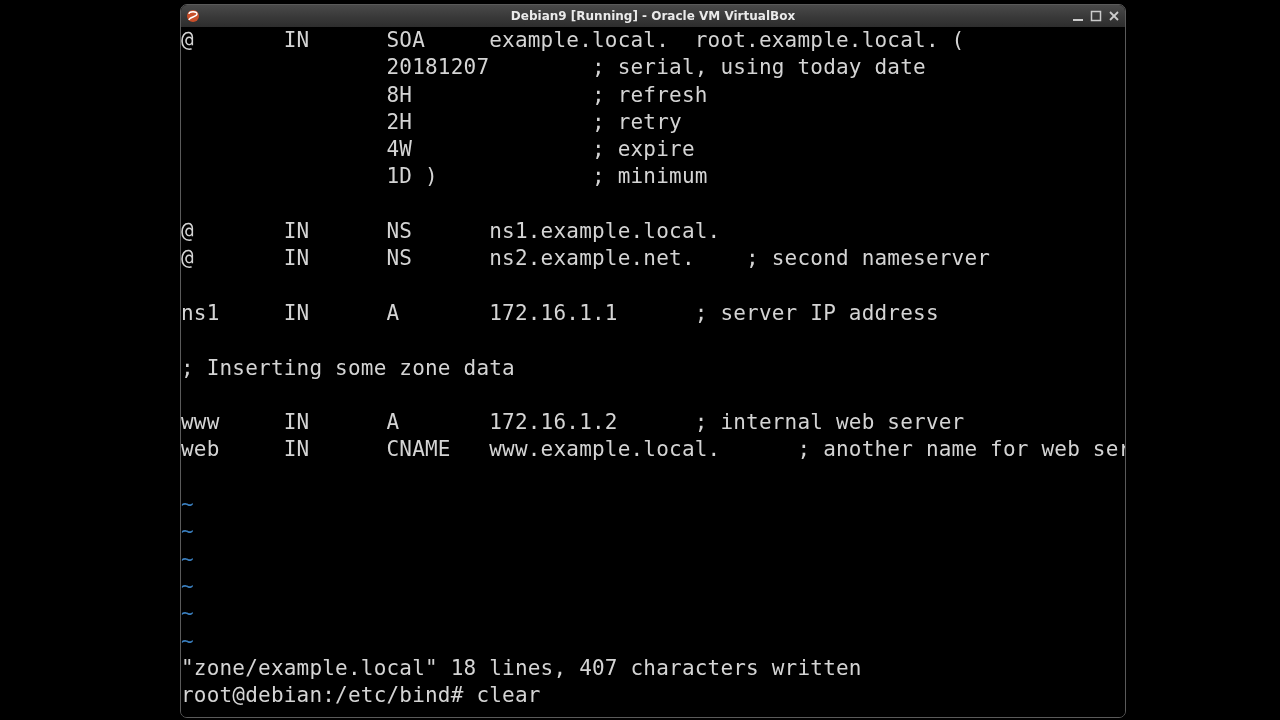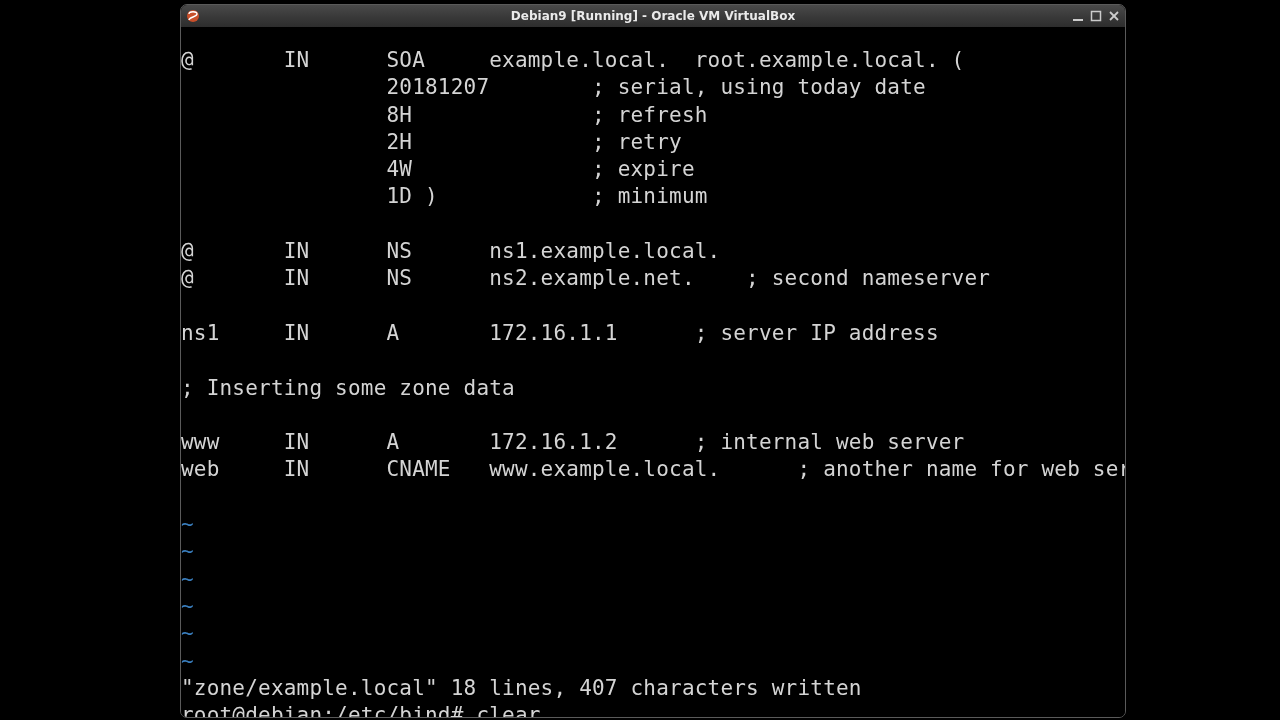--- a/index.html
+++ b/index.html
@@ -70,21 +70,21 @@
   }
   .titlebar .win-btn svg { display:block; }
   .terminal {
     position: absolute;
     top: 22px;
     left: 0;
     right: 0;
     bottom: 0;
     background: #000;
     color: #d4d4d4;
-    padding: 20px 0 0 0;
+    padding: 0 0 0 0;
     font-size: 21px;
     line-height: 27.3px;
     letter-spacing: 0.2px;
     white-space: pre;
     overflow: hidden;
   }
   .terminal .line { padding: 0 0 0 0; }
   .tilde { color: #3a7fbf; }
 </style>
 </head>

